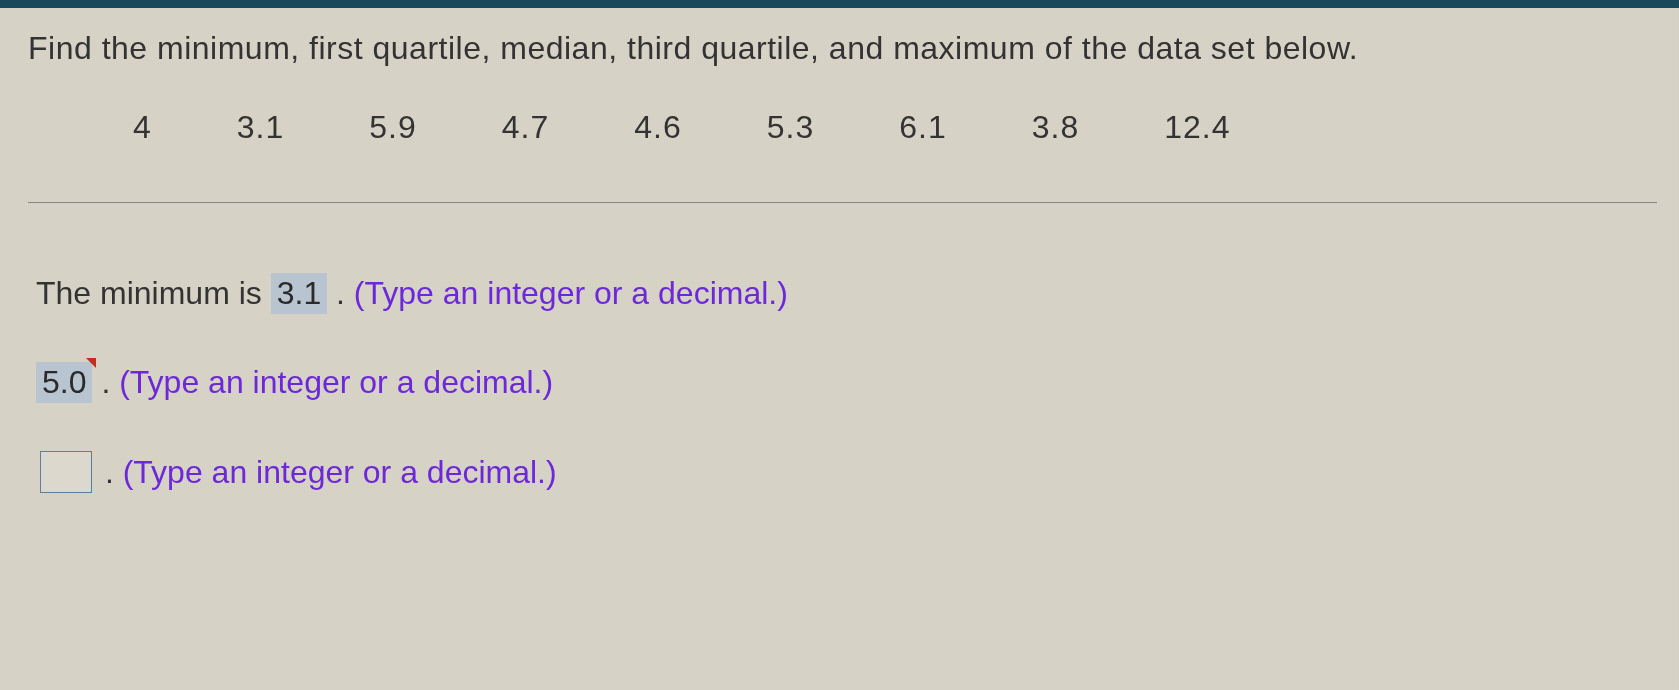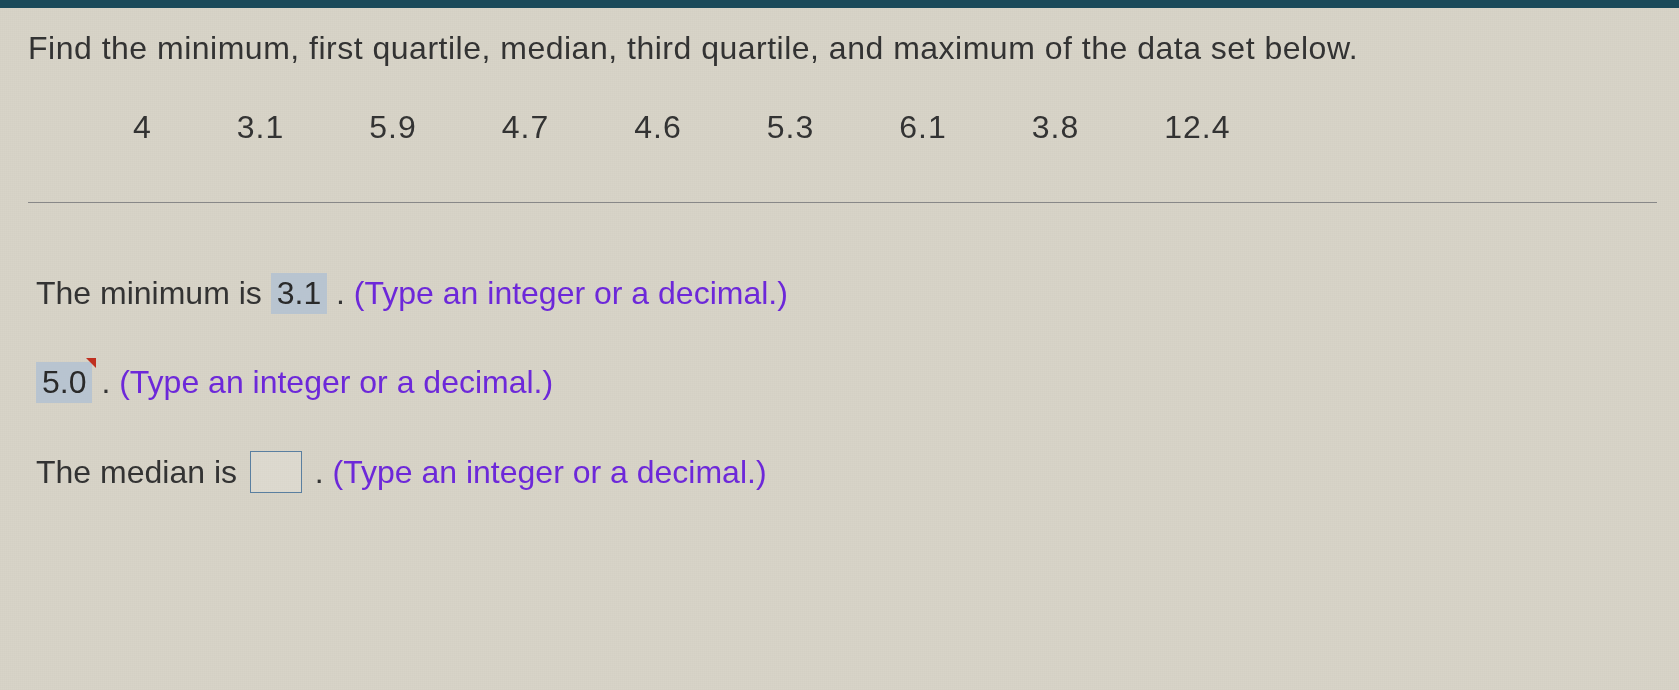--- a/index.html
+++ b/index.html
@@ -125,18 +125,17 @@
   <div class="answer-line">
     <span class="filled-answer">
       <span>5.0</span>
       <span class="red-triangle"></span>
     </span>
     <span class="period"> . </span>
     <span class="hint-text">(Type an integer or a decimal.)</span>
   </div>
 
   <div class="answer-line">
-    <span class="prefix">The median is </span>
     <span class="input-box"></span>
     <span class="period"> . </span>
     <span class="hint-text">(Type an integer or a decimal.)</span>
   </div>
 </div>
 
 </body></html>

